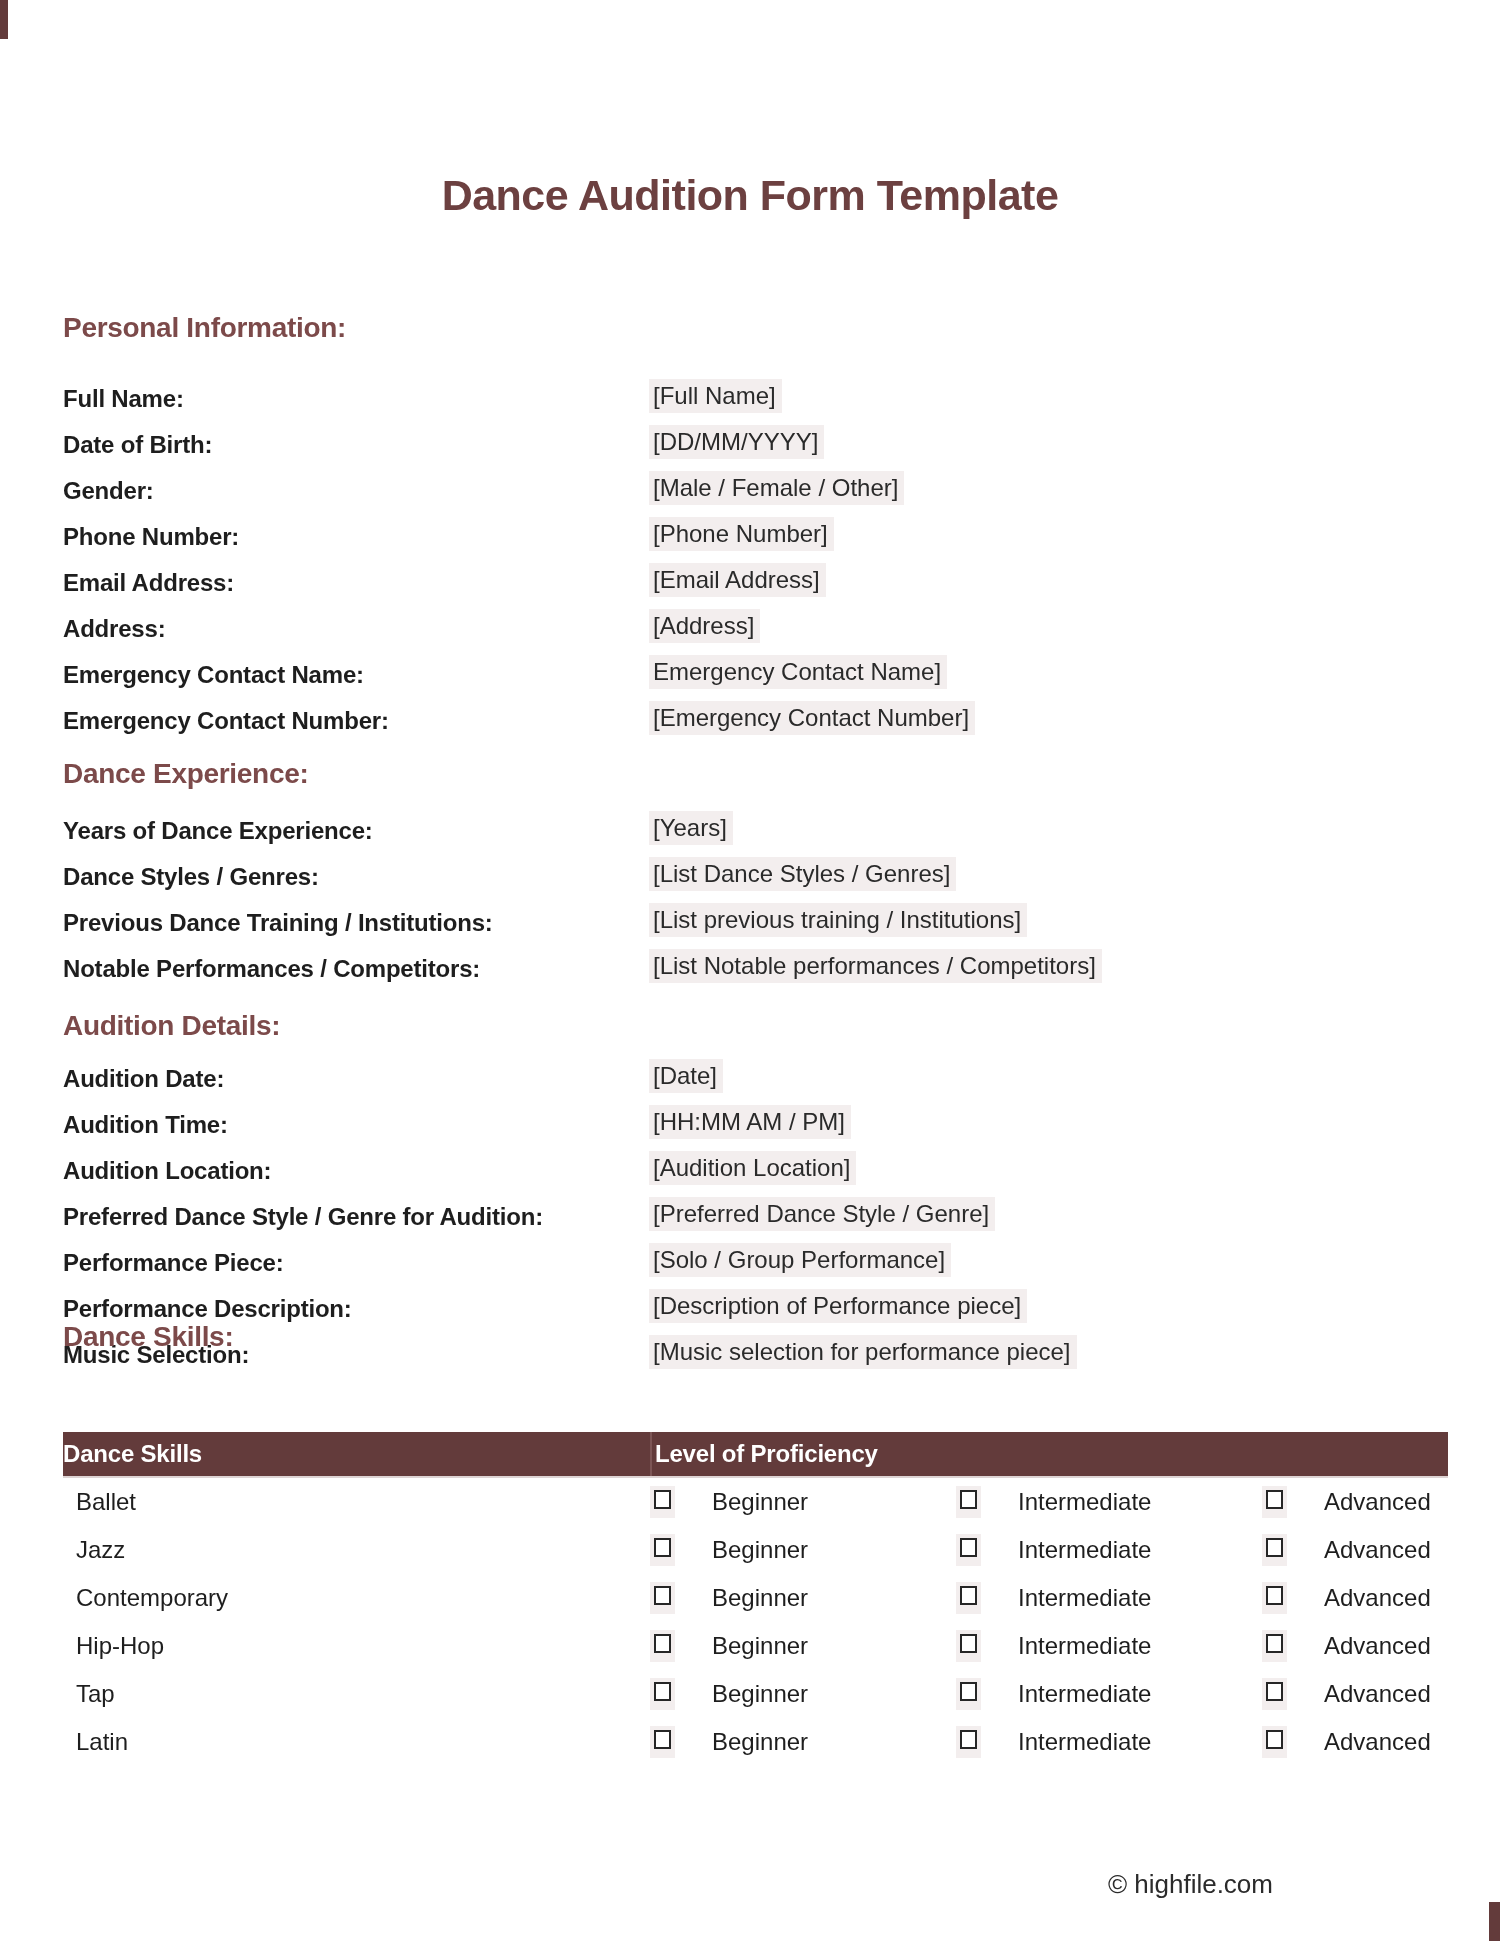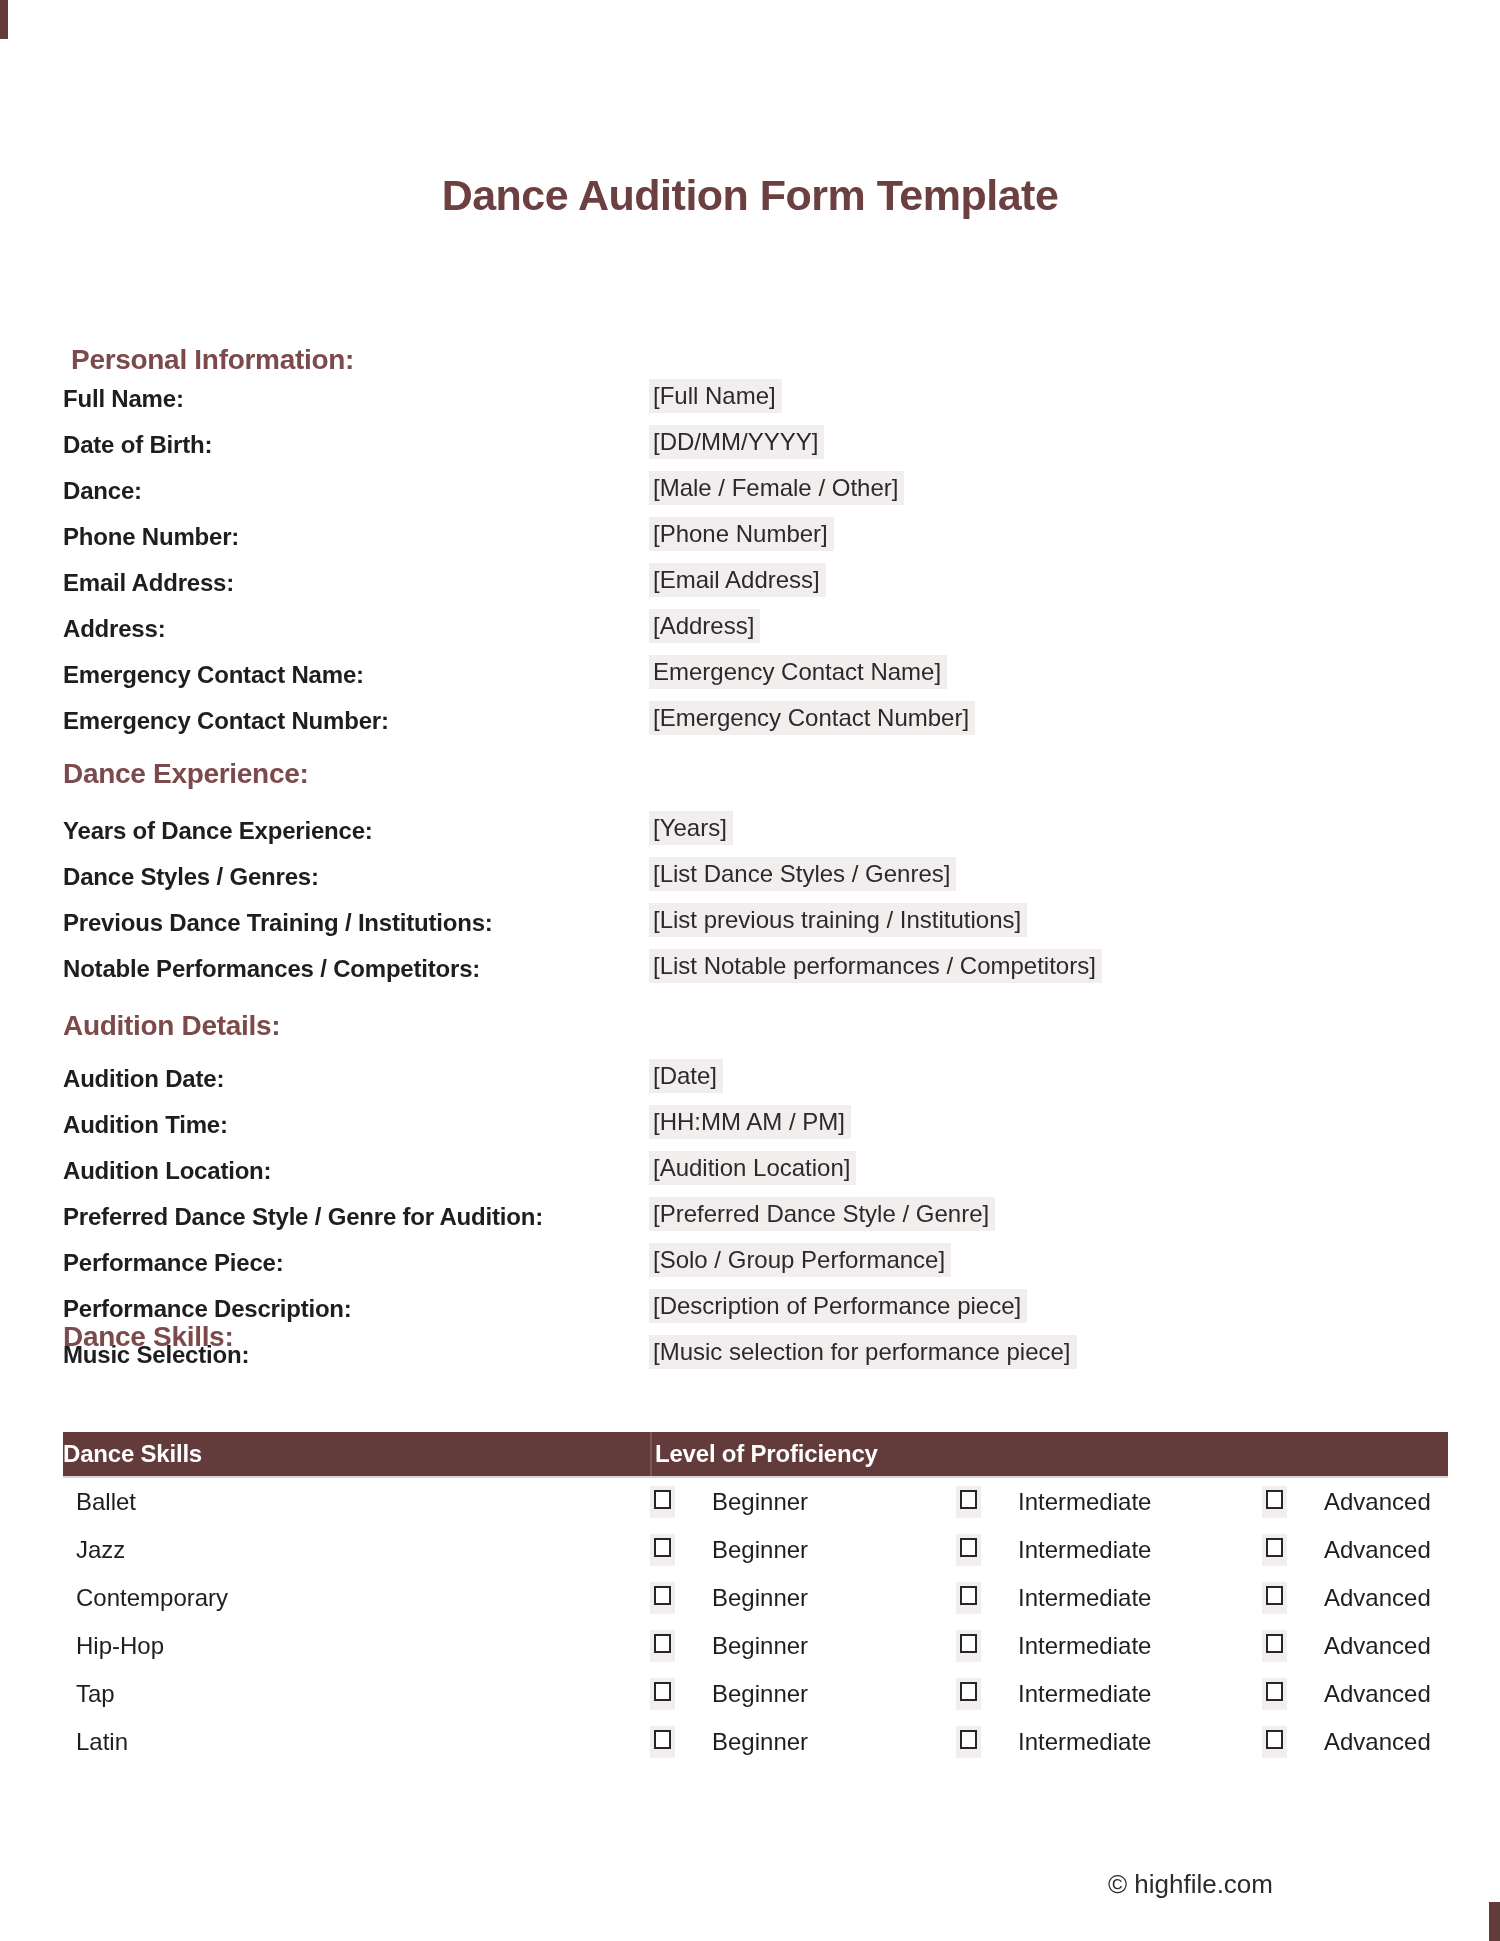--- a/index.html
+++ b/index.html
@@ -25,21 +25,21 @@
   }
 
   .content{position:absolute;left:63px;top:0;width:1385px;}
 
   .sec-heading{
     position:absolute;left:0;
     font-size:28px;line-height:40px;font-weight:bold;
     color:#7C4A4A;letter-spacing:-0.3px;
     margin:0;
   }
-  .h-personal{top:340px;margin-left:8px;}
+  .h-personal{top:308px;}
   .h-experience{top:754px;}
   .h-audition{top:1006px;}
   .h-skills{top:1317px;}
 
   .rows{position:absolute;left:0;width:1385px;}
   .rows-personal{top:367px;}
   .rows-experience{top:799px;}
   .rows-audition{top:1047px;}
 
   .field-row{display:flex;align-items:flex-end;height:46px;}
@@ -111,21 +111,21 @@
     <div class="rows rows-personal">
       <div class="field-row">
         <div class="field-label">Full Name:</div>
         <div class="field-value">[Full Name]</div>
       </div>
       <div class="field-row">
         <div class="field-label">Date of Birth:</div>
         <div class="field-value">[DD/MM/YYYY]</div>
       </div>
       <div class="field-row">
-        <div class="field-label">Dance:</div>
+        <div class="field-label">Gender:</div>
         <div class="field-value">[Male / Female / Other]</div>
       </div>
       <div class="field-row">
         <div class="field-label">Phone Number:</div>
         <div class="field-value">[Phone Number]</div>
       </div>
       <div class="field-row">
         <div class="field-label">Email Address:</div>
         <div class="field-value">[Email Address]</div>
       </div>

